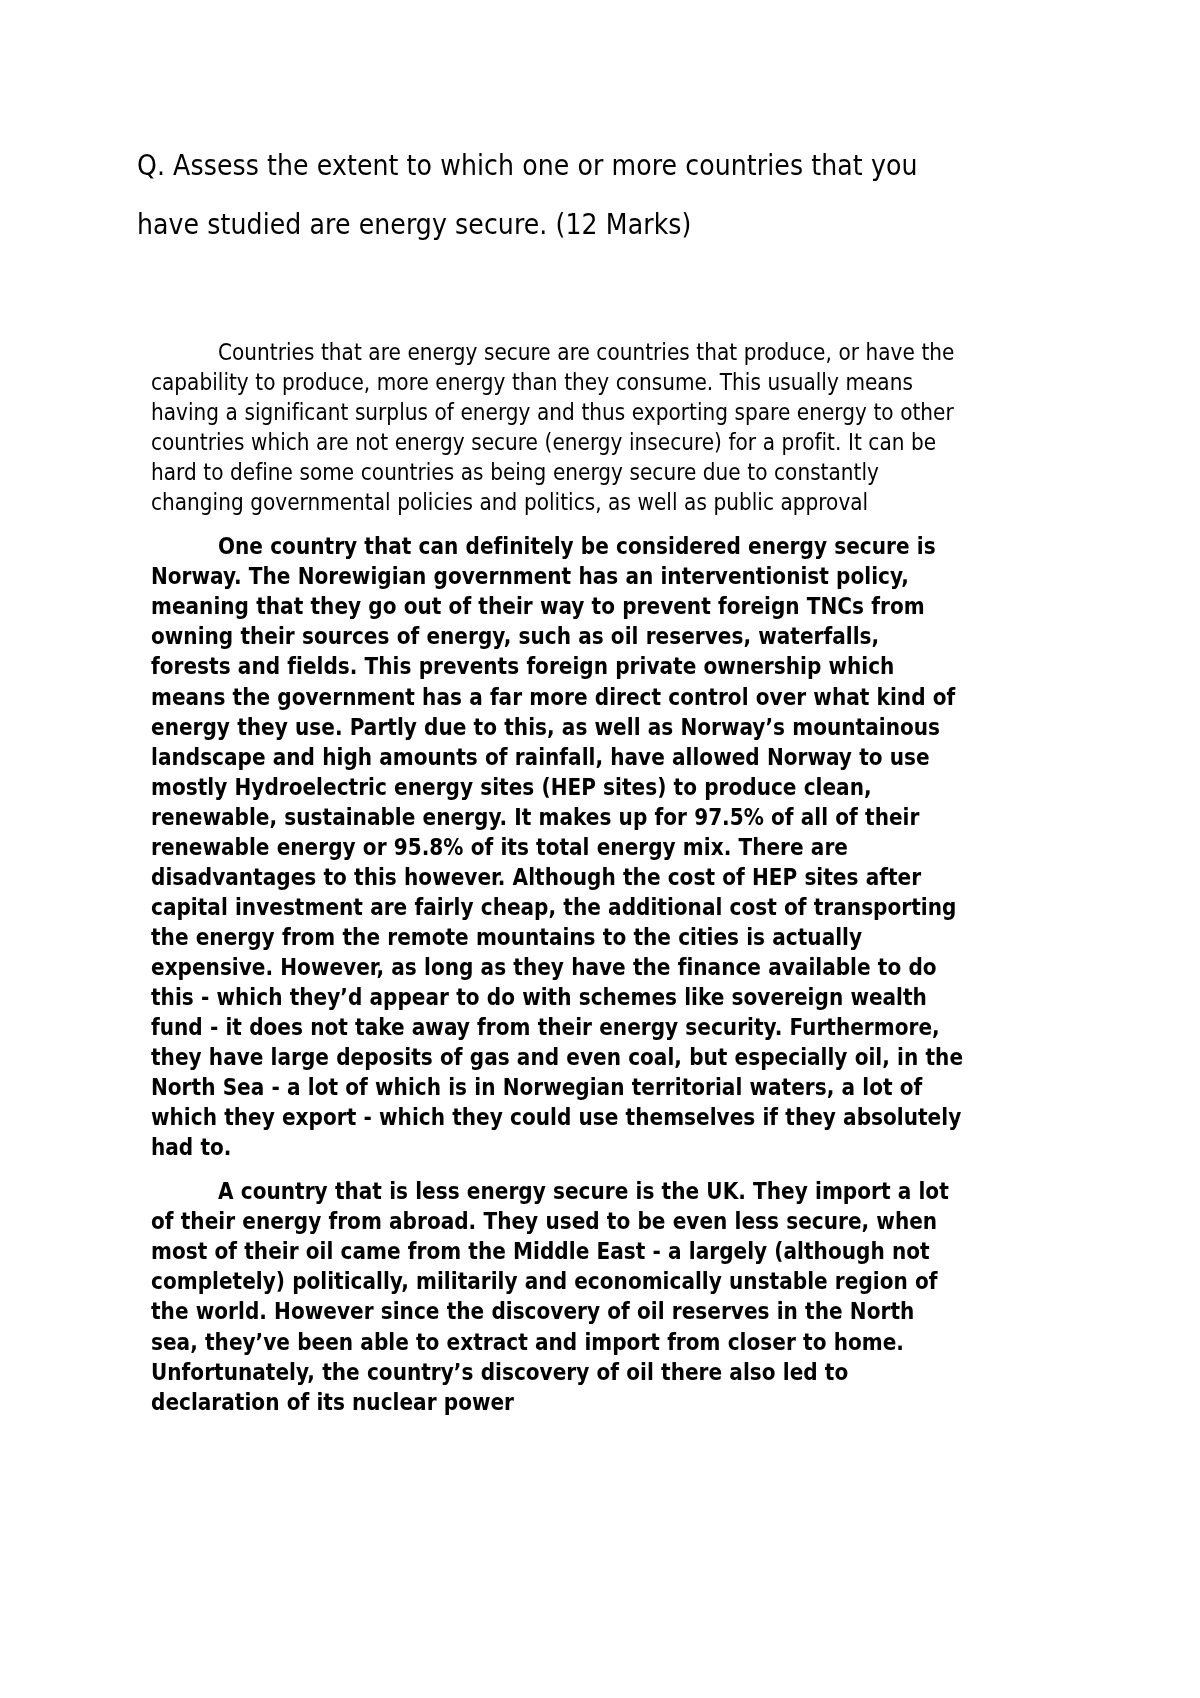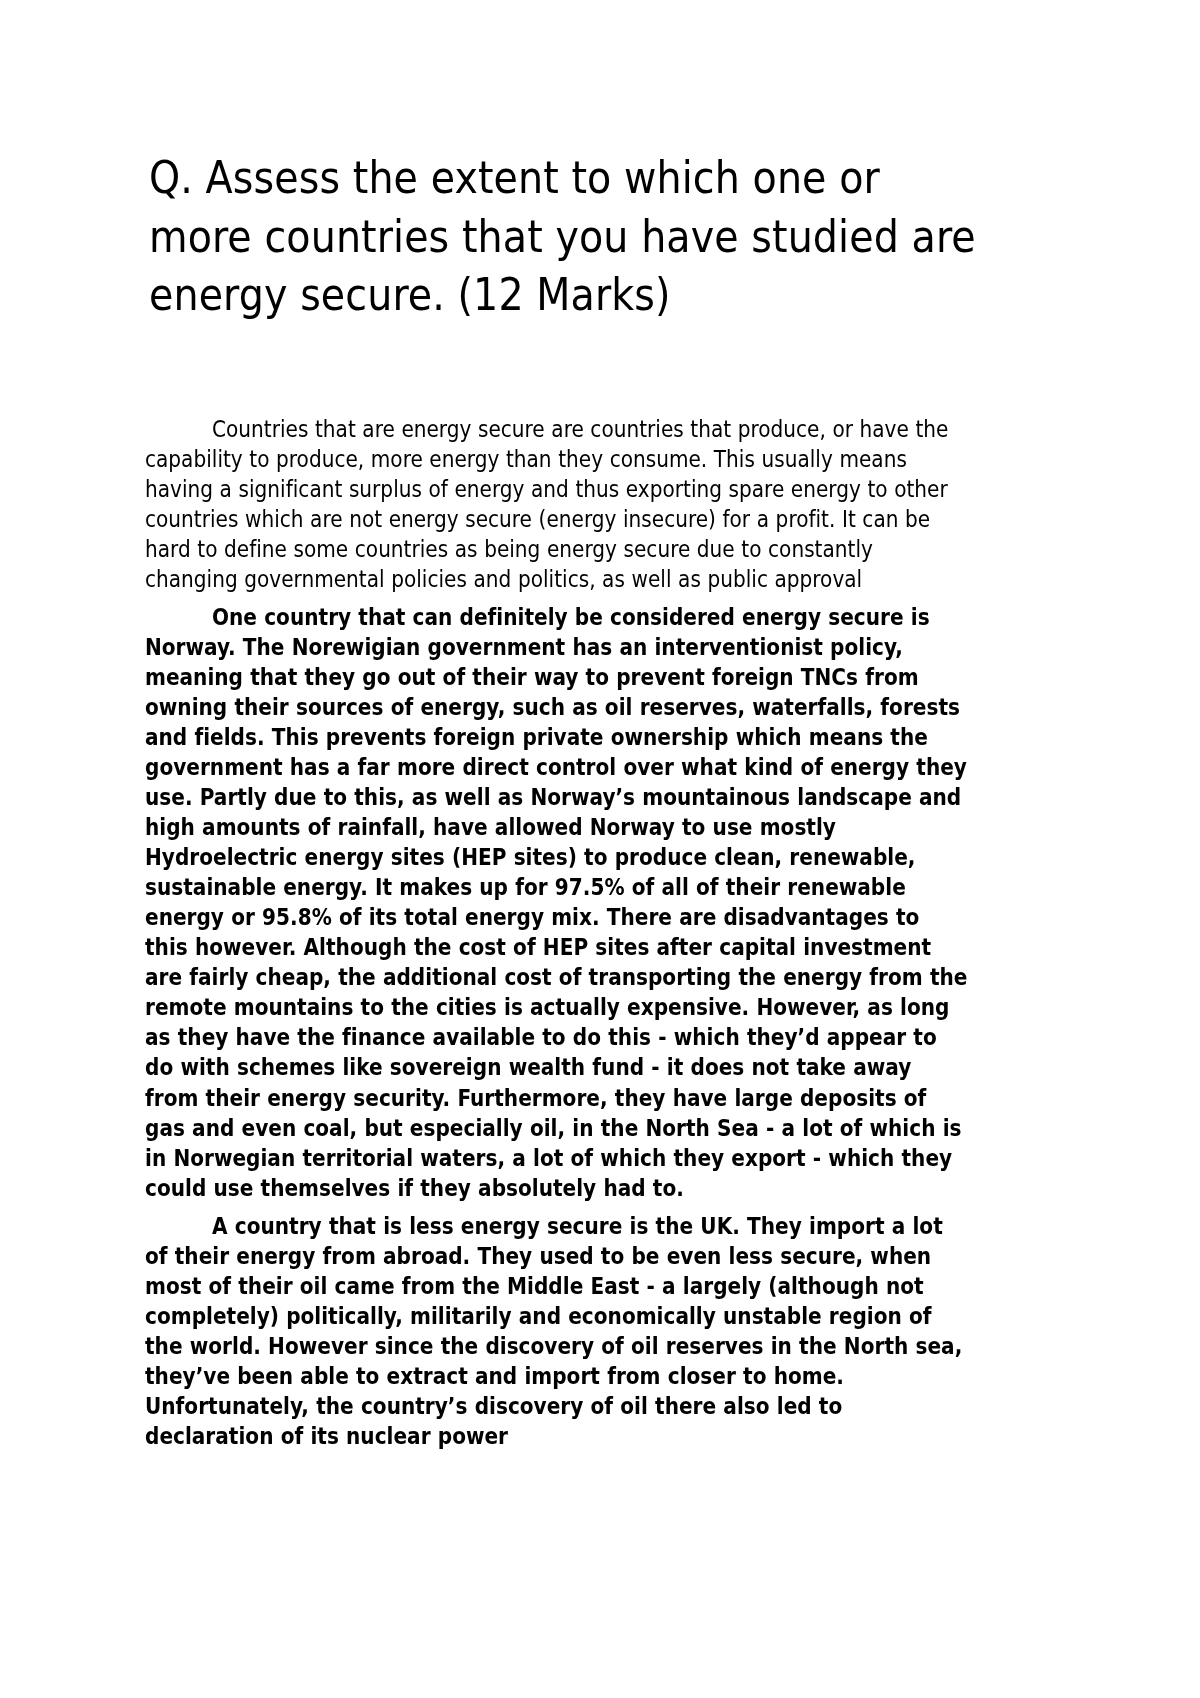--- a/index.html
+++ b/index.html
@@ -26,40 +26,40 @@
   }
 
   .content {
     position: absolute;
     left: 137px;
     top: 0;
     width: 840px;
   }
 
   .doc-title {
-    margin: 12px;
+    margin: 0;
     padding: 0;
     font-weight: 400;
-    font-size: 44px;
+    font-size: 28px;
     line-height: 58.5px;
     letter-spacing: 0.1px;
     color: #000000;
     width: 830px;
   }
 
   .title-spacer {
     height: 137px;
   }
 
   .gap-after-title {
     height: 69px;
   }
 
   .body-par {
-    margin: 8px;
+    margin: 14px;
     padding: 0;
     font-size: 22.3px;
     line-height: 30.05px;
     letter-spacing: 0.02px;
     text-indent: 67px;
     color: #000000;
     word-spacing: 0.2px;
   }
 
   .body-par + .body-par {

